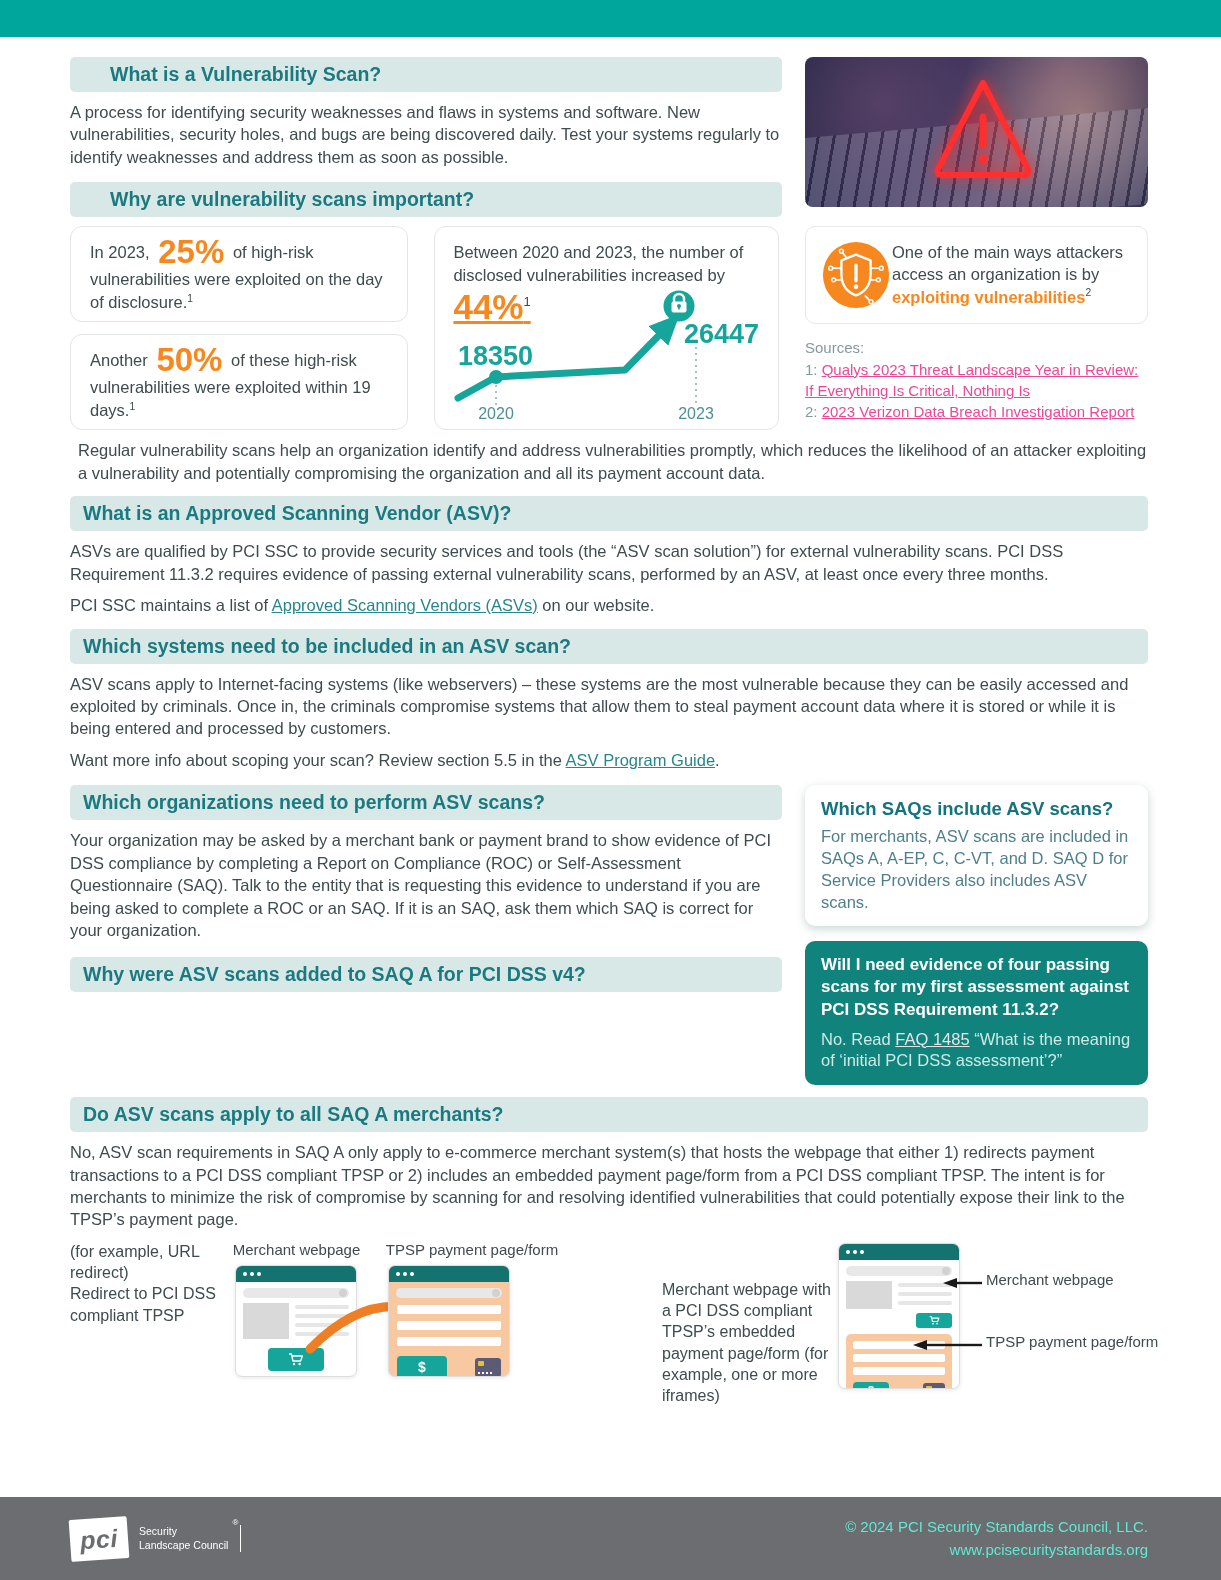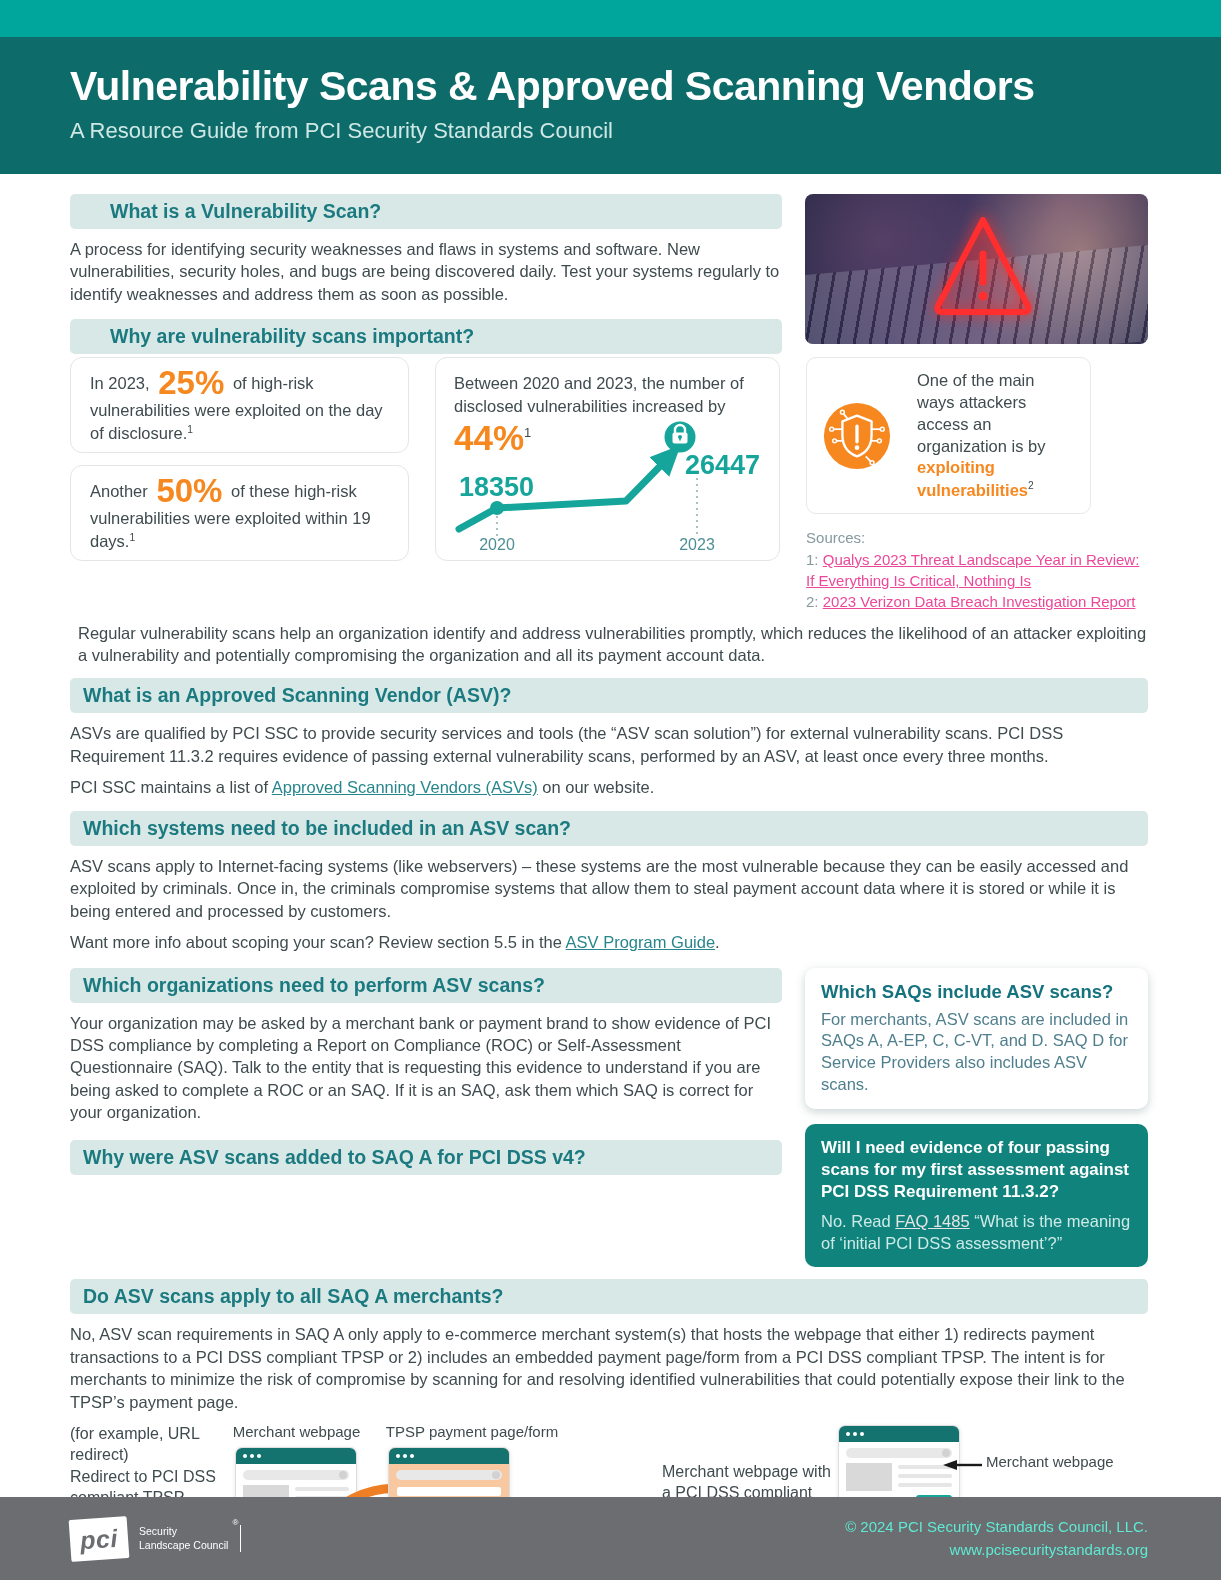--- a/index.html
+++ b/index.html
@@ -41,27 +41,27 @@
   .statbox { border:1.5px solid #e2e7e6; border-radius:12px; background:#fff; height:96px;
              padding:12px 19px; display:flex; align-items:center; }
   .statbox .txt { font-size:16.5px; line-height:1.4; color:#3f4b4e; }
   .big-orange { font-size:33px; font-weight:800; color:#f6881f; line-height:1; vertical-align:-5px; padding:0 4px; }
 
   
   .chartbox { width:346px; border:1.5px solid #e2e7e6; border-radius:12px; background:#fff;
               padding:14px 18px 0; height:204px; }
   .chartbox .cap { font-size:16.5px; line-height:1.38; color:#3f4b4e; }
   .chartwrap { position:relative; height:132px; margin-top:2px; }
-  .pct44 { position:absolute; left:0; top:-2px; font-size:35px; font-weight:800; color:#f6881f; }
+  .pct44 { position:absolute; left:0; top:-2px; font-size:35px; font-weight:800; color:#f6881f;text-decoration:underline; }
   .pct44 sup { font-size:13px; color:#3f4b4e; font-weight:400; }
   .chartwrap svg { position:absolute; left:0; top:0; }
 
   
-  .attackbox { width:285px; border:1.5px solid #e6e9e8; border-radius:10px; background:#fff;
-               padding:12px 14px; display:flex; gap:24px; align-items:center; min-height:98px; }
+  .attackbox { width:343px; border:1.5px solid #e6e9e8; border-radius:10px; background:#fff;
+               padding:12px 14px; display:flex; gap:0; align-items:center; min-height:98px; }
   .attackbox .txt { font-size:16.5px; line-height:1.32; color:#3f4b4e; }
   .hl-orange { color:#f6881f; font-weight:700; }
 
   .sources { margin-top:13px; font-size:15px; line-height:1.42; color:#86999d; }
   .sources a { color:#ec4899; text-decoration:underline; cursor:pointer; }
 
   .summary { margin-top:14px; padding-left:8px; }
 
   .mt12 { margin-top:12px; } .mt14 { margin-top:14px; } .mt16 { margin-top:16px; }
 
@@ -121,45 +121,41 @@
   .logo-text .reg { position:absolute; right:2px; top:-7px; font-size:8px; }
   .foot-right { text-align:right; color:#5eead4; font-size:15px; line-height:1.5; }
 </style>
 </head>
 <body>
 
 <div class="page">
 
   <div class="topbar"></div>
 
-  <div class="hero">
-    <h1>Vulnerability Scans &amp; Approved Scanning Vendors</h1>
-    <h2>A Resource Guide from PCI Security Standards Council</h2>
-  </div>
 
   <div class="content">
 
     <div class="row">
       <div class="colL">
         <div class="hbar left">What is a Vulnerability Scan?</div>
         <p class="body">A process for identifying security weaknesses and flaws in systems and software. New vulnerabilities, security holes, and bugs are being discovered daily. Test your systems regularly to identify weaknesses and address them as soon as possible.</p>
         <div class="hbar left mt14">Why are vulnerability scans important?</div>
       </div>
       <div class="colR">
         <div class="photo">
           <svg width="110" height="112" viewBox="0 0 110 112">
             <path d="M55 8 L100 94 Q102 100 95 100 L15 100 Q8 100 10 94 Z" fill="rgba(255,45,45,0.10)" stroke="#ff2f2f" stroke-width="6" stroke-linejoin="round"></path>
             <line x1="55" y1="42" x2="55" y2="70" stroke="#ff2f2f" stroke-width="7" stroke-linecap="round"></line>
             <circle cx="55" cy="84" r="4.5" fill="#ff2f2f"></circle>
           </svg>
         </div>
       </div>
     </div>
 
-    <div class="row" style="margin-top:3px; gap:26px;">
+    <div class="row" style="margin-top:9px; gap:26px;">
       <div class="statcol">
         <div class="statbox">
           <div class="txt"><span>In 2023, </span><span class="big-orange">25%</span><span> of high-risk vulnerabilities were exploited on the day of disclosure.</span><sup>1</sup></div>
         </div>
         <div class="statbox">
           <div class="txt"><span>Another </span><span class="big-orange">50%</span><span> of these high-risk vulnerabilities were exploited within 19 days.</span><sup>1</sup></div>
         </div>
       </div>
 
       <div class="chartbox">

